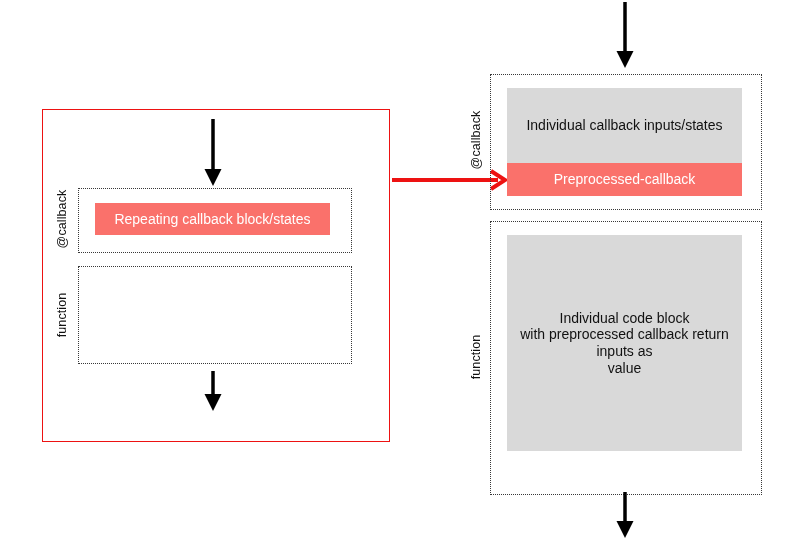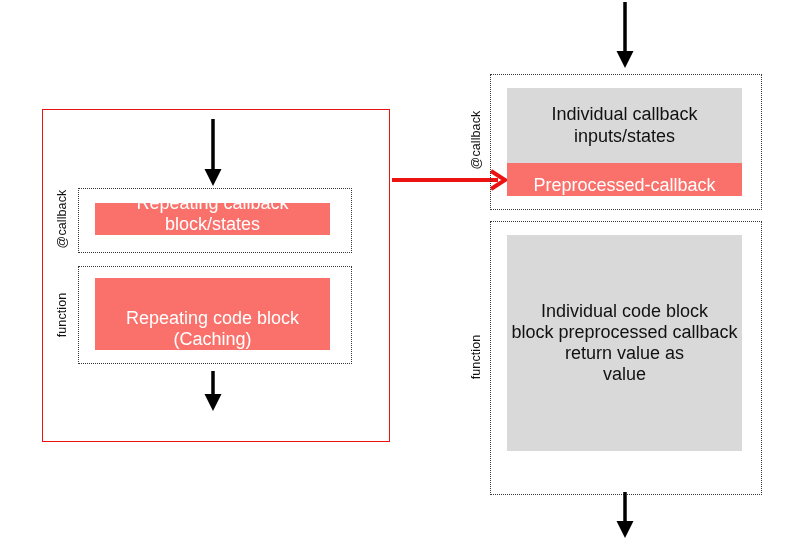--- a/index.html
+++ b/index.html
@@ -25,23 +25,23 @@
     background: transparent;
   }
   .dashed-box {
     border: 1.5px dotted var(--dot);
     background: transparent;
   }
   .fill-block {
     display: flex; flex-direction: column;
     align-items: center; justify-content: center;
     text-align: center;
-    font-size: 18px; line-height: 1.18;
+    font-size: 14px; line-height: 1.18;
   }
-  .salmon { background: var(--salmon); color: var(--text-light); justify-content: flex-end; }
+  .salmon { background: var(--salmon); color: var(--text-light); }
   .grayblk { background: var(--gray); color: var(--text-dark); }
 
   .vlabel {
     position: absolute;
     transform: translate(-50%, -50%) rotate(-90deg);
     transform-origin: center;
     white-space: nowrap;
     font-size: 12.5px;
     color: var(--text-dark);
     letter-spacing: 0.1px;
@@ -63,24 +63,20 @@
   </div>
 
   <div class="abs dashed-box" style="left:78px; top:188px; width:274px; height:65px;"></div>
   <div class="vlabel" style="left:62px; top:219px;">@callback</div>
   <div class="abs fill-block salmon" style="left:95px; top:203px; width:235px; height:32px;">
     <span>Repeating callback block/states</span>
   </div>
 
   <div class="abs dashed-box" style="left:78px; top:266px; width:274px; height:98px;"></div>
   <div class="vlabel" style="left:62px; top:315px;">function</div>
-  <div class="abs fill-block salmon" style="left:95px; top:278px; width:235px; height:72px;">
-    <span>Repeating code block</span>
-    <span>(Caching)</span>
-  </div>
 
   <div class="abs" style="left:203px; top:371px;">
     <svg width="20" height="40" viewBox="0 0 20 40">
       <line x1="10" y1="0" x2="10" y2="26" stroke="#000000" stroke-width="3.5"></line>
       <polygon points="1.5,23 18.5,23 10,40" fill="#000000"></polygon>
     </svg>
   </div>
 
   <div class="abs" style="left:392px; top:169px;">
     <svg width="117" height="22" viewBox="0 0 117 22">
@@ -102,21 +98,21 @@
     <span>Individual callback inputs/states</span>
   </div>
   <div class="abs fill-block salmon" style="left:507px; top:163px; width:235px; height:33px;">
     <span>Preprocessed-callback</span>
   </div>
 
   <div class="abs dashed-box" style="left:490px; top:221px; width:272px; height:274px;"></div>
   <div class="vlabel" style="left:476px; top:357px;">function</div>
   <div class="abs fill-block grayblk" style="left:507px; top:235px; width:235px; height:216px;">
     <span>Individual code block</span>
-    <span>block preprocessed callback return value as</span>
+    <span>with preprocessed callback return inputs as</span>
     <span>value</span>
   </div>
 
   <div class="abs" style="left:615px; top:492px;">
     <svg width="20" height="46" viewBox="0 0 20 46">
       <line x1="10" y1="0" x2="10" y2="32" stroke="#000000" stroke-width="3.5"></line>
       <polygon points="1.5,29 18.5,29 10,46" fill="#000000"></polygon>
     </svg>
   </div>
 

